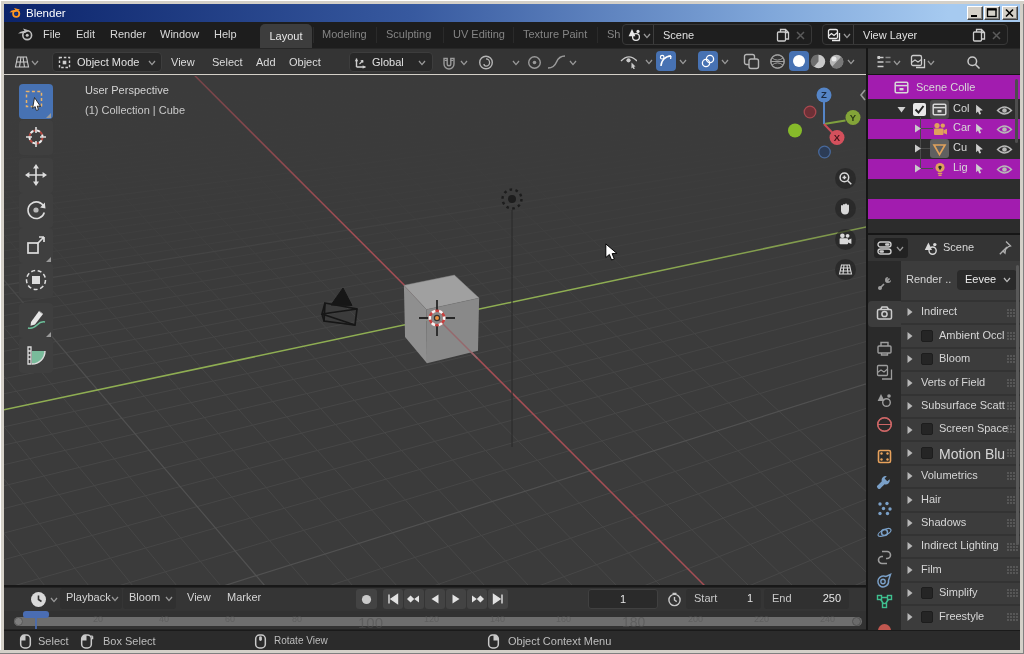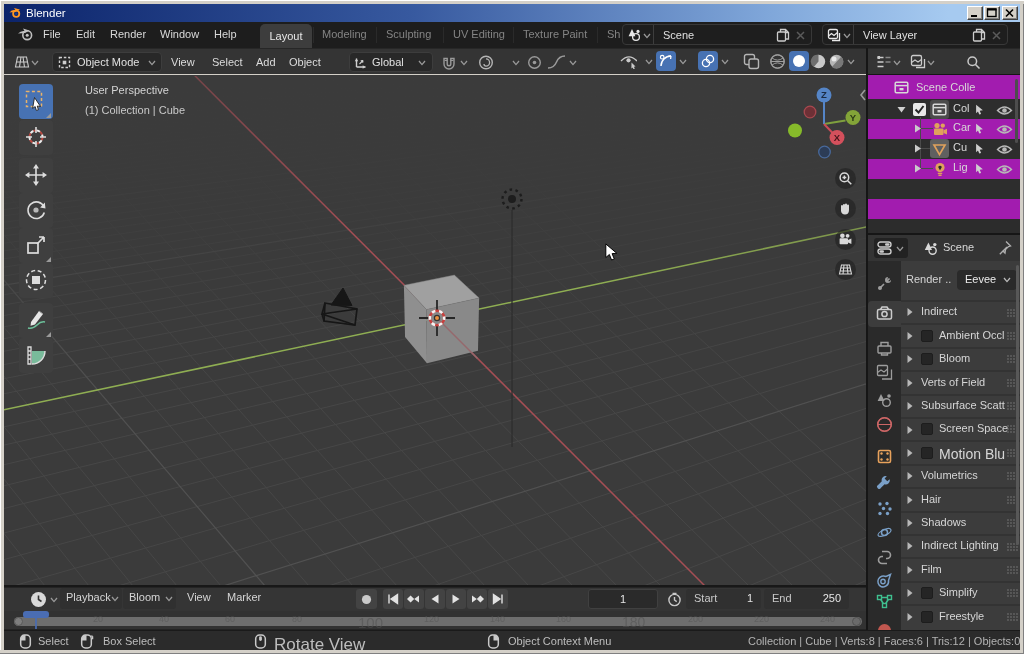--- a/index.html
+++ b/index.html
@@ -964,23 +964,22 @@
     <svg class="abs" style="left:75px;top:3px" width="15" height="15" viewBox="0 0 13 14">
       <rect x="2" y="1" width="9" height="12" rx="3.5" fill="none" stroke="#c9c9c9" stroke-width="1.4"></rect>
       <path d="M2 4 a4.5 4.5 0 0 1 4.5 -3 V6 H2 Z" fill="#c9c9c9"></path>
       <path d="M12.2 2 v3 M12.2 2 h-2" stroke="#c9c9c9" stroke-width="1.2" fill="none"></path>
     </svg>
     <span class="abs" style="left:99px;top:4px;color:#bdbdbd;font-size:11px">Box Select</span>
     <svg class="abs" style="left:249px;top:3px" width="15" height="15" viewBox="0 0 13 14">
       <rect x="2" y="1" width="9" height="12" rx="3.5" fill="none" stroke="#c9c9c9" stroke-width="1.4"></rect>
       <rect x="5.2" y="2" width="2.6" height="4.5" rx="1.3" fill="#c9c9c9"></rect>
     </svg>
-    <span class="abs" style="left:270px;top:4px;color:#bdbdbd;font-size:17px">Rotate View</span>
+    <span class="abs" style="left:270px;top:4px;color:#bdbdbd;font-size:10px">Rotate View</span>
     <svg class="abs" style="left:482px;top:3px" width="15" height="15" viewBox="0 0 13 14">
       <rect x="2" y="1" width="9" height="12" rx="3.5" fill="none" stroke="#c9c9c9" stroke-width="1.4"></rect>
       <path d="M6.5 1 a4.5 4.5 0 0 1 4.5 3 V6 H6.5 Z" fill="#c9c9c9"></path>
     </svg>
     <span class="abs" style="left:504px;top:4px;color:#bdbdbd;font-size:11px">Object Context Menu</span>
-    <span class="abs" style="left:744px;top:4px;color:#b3b3b3;font-size:11px;white-space:nowrap">Collection | Cube | Verts:8 | Faces:6 | Tris:12 | Objects:0</span>
   </div>
 <div class="abs" style="left:0;top:0;width:4px;height:654px;background:#d4d0c8;box-shadow:inset 1px 1px 0 #fff"></div>
 <div class="abs" style="left:1020px;top:0;width:4px;height:654px;background:#d4d0c8;box-shadow:inset -1px -1px 0 #808080"></div>
 <div class="abs" style="left:0;top:650px;width:1024px;height:4px;background:#d4d0c8;box-shadow:inset -1px -1px 0 #808080"></div>
 <div class="abs" style="left:0;top:0;width:1024px;height:4px;background:#d4d0c8;box-shadow:inset 1px 1px 0 #fff"></div>
 </body></html>

